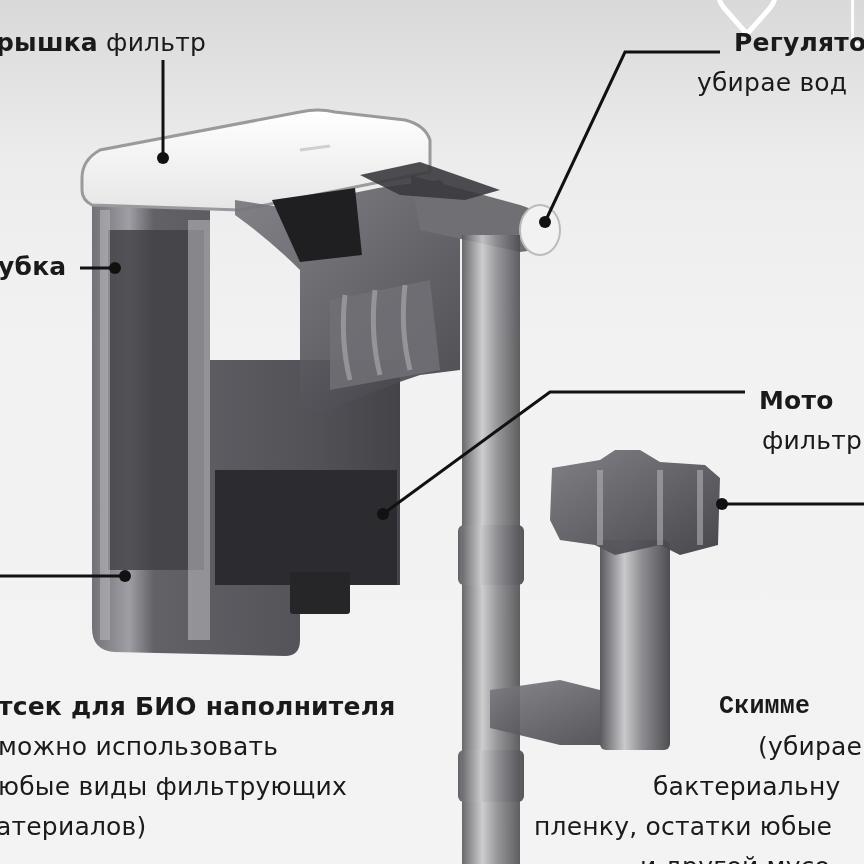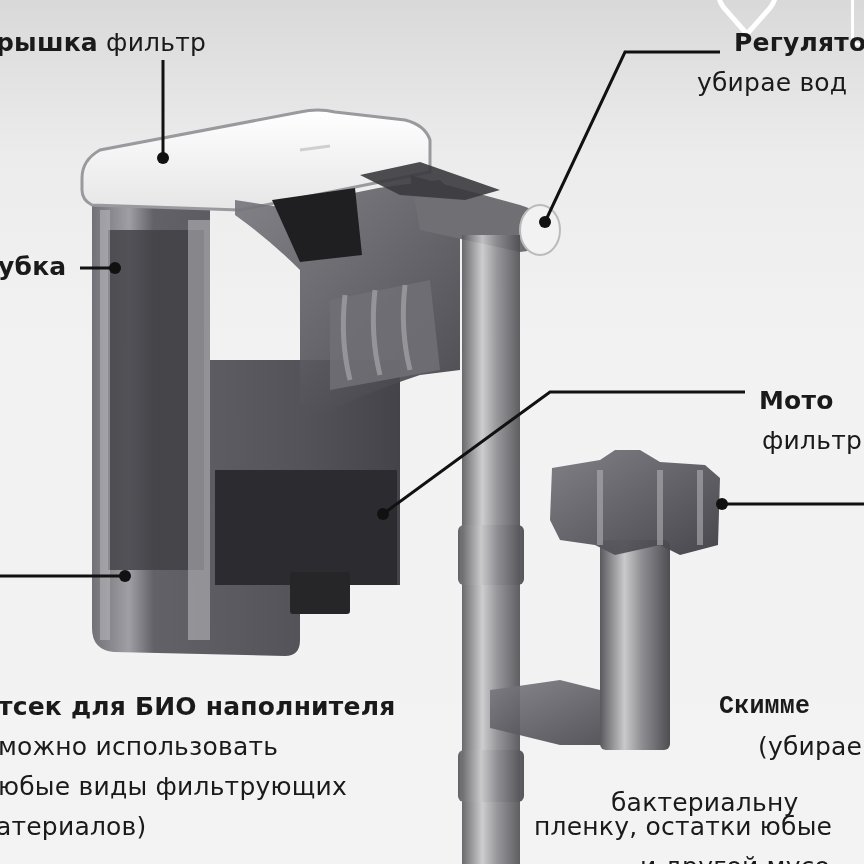--- a/index.html
+++ b/index.html
@@ -112,15 +112,15 @@
 <div class="lbl b" style="left:759px; top:364px;margin-top:20px;">Мото</div>
 <div class="lbl" style="left:762px; top:424px;">фильтр</div>
 
 <div class="lbl b" style="left:-2px; top:690px;">тсек для БИО наполнителя</div>
 <div class="lbl" style="left:-2px; top:730px;">можно использовать</div>
 <div class="lbl" style="left:-2px; top:770px;">юбые виды фильтрующих</div>
 <div class="lbl" style="left:-4px; top:810px;">атериалов)</div>
 
 <div class="lbl b" style="left:719px; top:690px;font-family:Liberation Mono, monospace;">Скимме</div>
 <div class="lbl" style="left:752px; top:730px;margin-left:6px;">(убирае</div>
-<div class="lbl" style="left:611px; top:770px;margin-top:16px;">бактериальну</div>
+<div class="lbl" style="left:653px; top:770px;">бактериальну</div>
 <div class="lbl" style="left:534px; top:810px;">пленку, остатки юбые</div>
 <div class="lbl" style="left:640px; top:850px;">и другой мусо</div>
 
 </body></html>

